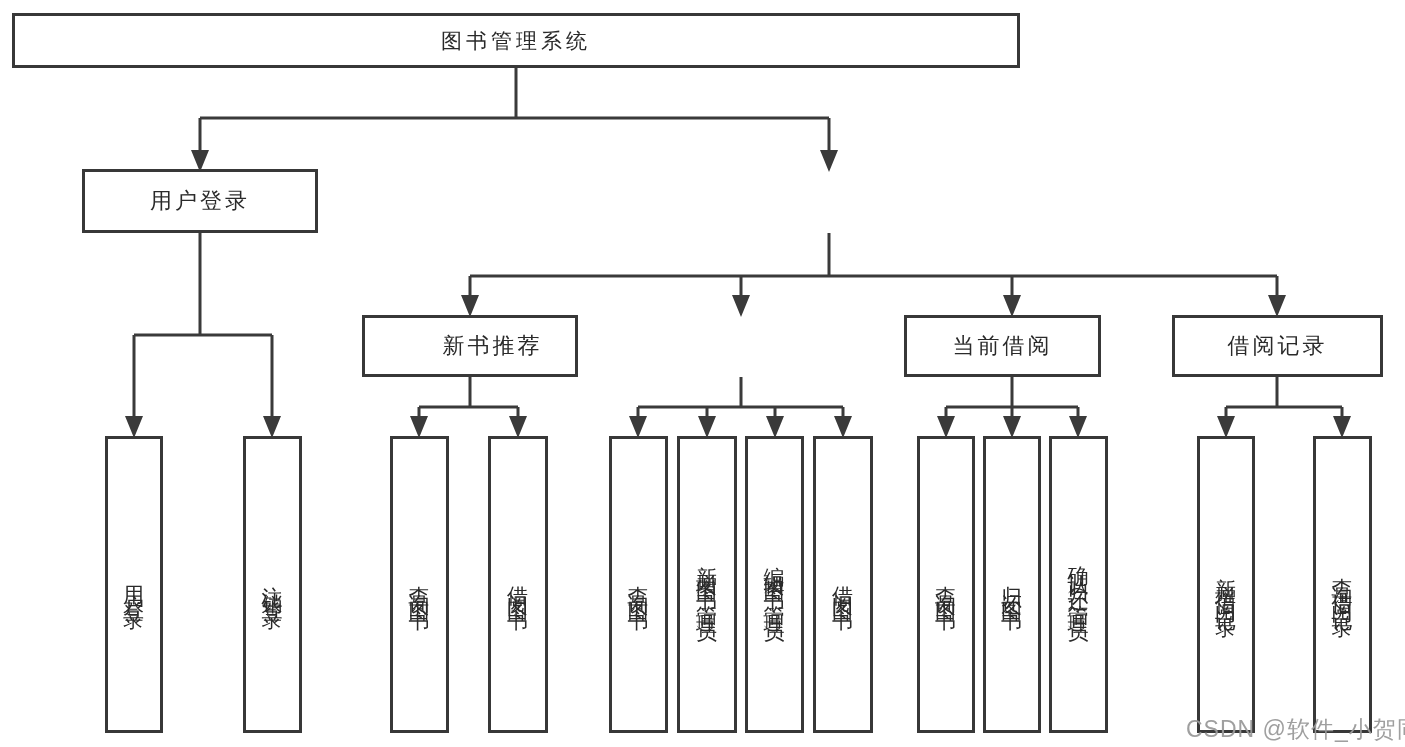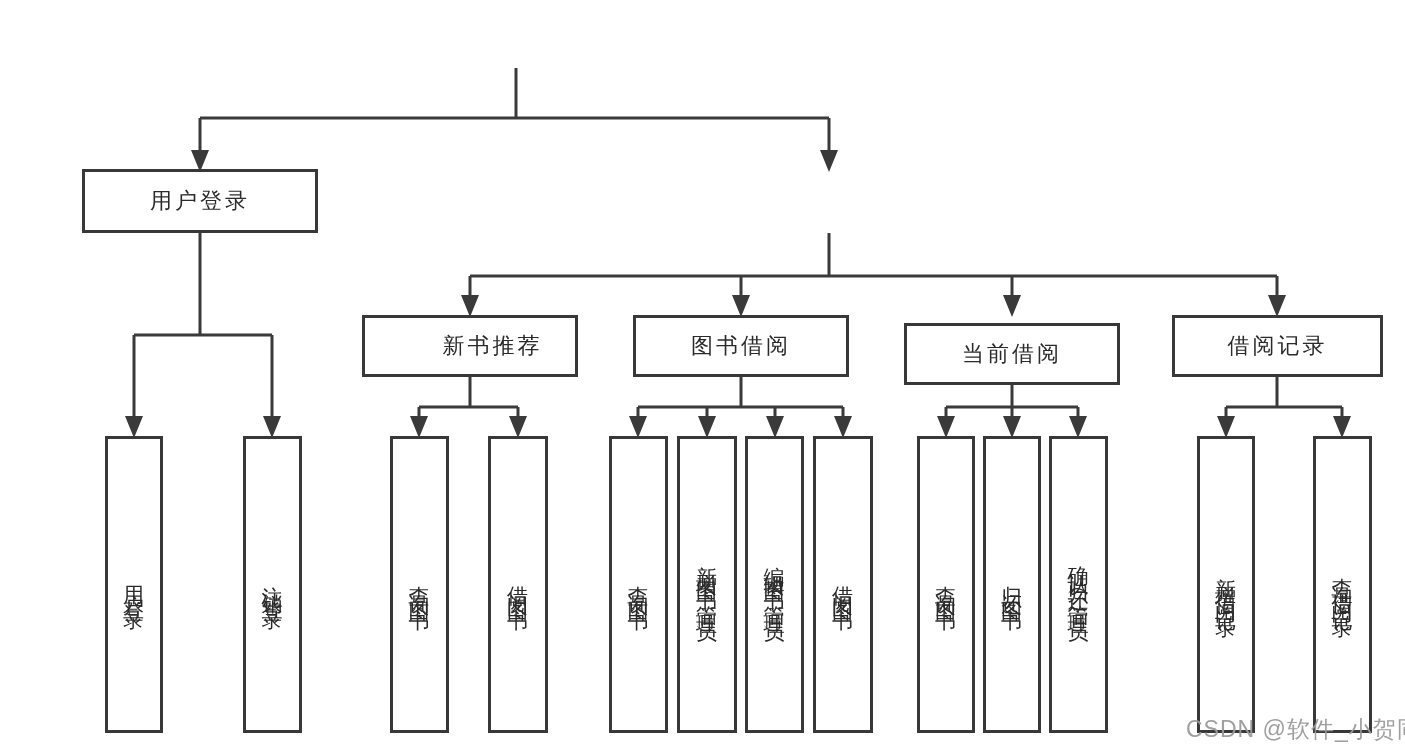--- a/index.html
+++ b/index.html
@@ -73,32 +73,32 @@
       M461 295 L479 295 L470 317 Z  M732 295 L750 295 L741 317 Z
       M1003 295 L1021 295 L1012 317 Z  M1268 295 L1286 295 L1277 317 Z
       M410 416 L428 416 L419 438 Z  M509 416 L527 416 L518 438 Z
       M629 416 L647 416 L638 438 Z  M698 416 L716 416 L707 438 Z
       M766 416 L784 416 L775 438 Z  M834 416 L852 416 L843 438 Z
       M937 416 L955 416 L946 438 Z  M1003 416 L1021 416 L1012 438 Z
       M1069 416 L1087 416 L1078 438 Z
       M1217 416 L1235 416 L1226 438 Z  M1333 416 L1351 416 L1342 438 Z"></path>
   </svg>
 
+  <div class="node h-node root-node" style="left:12px; top:13px; width:1008px; height:55px;">
+    <span>图书管理系统</span>
+  </div>
 
   <div class="node h-node" style="left:82px; top:169px; width:236px; height:64px;">
     <span>用户登录</span>
   </div>
 
   <div class="node h-node" style="left:362px; top:315px; width:216px; height:62px;padding-left:45px;">
     <span>新书推荐</span>
   </div>
-  <div class="node h-node" style="left:633px; top:315px; width:216px; height:62px;">
-    <span>图书借阅</span>
-  </div>
-  <div class="node h-node" style="left:904px; top:315px; width:216px; height:62px;margin-top:8px;">
+  <div class="node h-node" style="left:904px; top:315px; width:197px; height:62px;">
     <span>当前借阅</span>
   </div>
   <div class="node h-node" style="left:1172px; top:315px; width:211px; height:62px;">
     <span>借阅记录</span>
   </div>
 
   <div class="node v-node" style="left:105px; top:436px; width:58px; height:297px;">
     <span>用户登录</span>
   </div>
   <div class="node v-node" style="left:243px; top:436px; width:59px; height:297px;">

